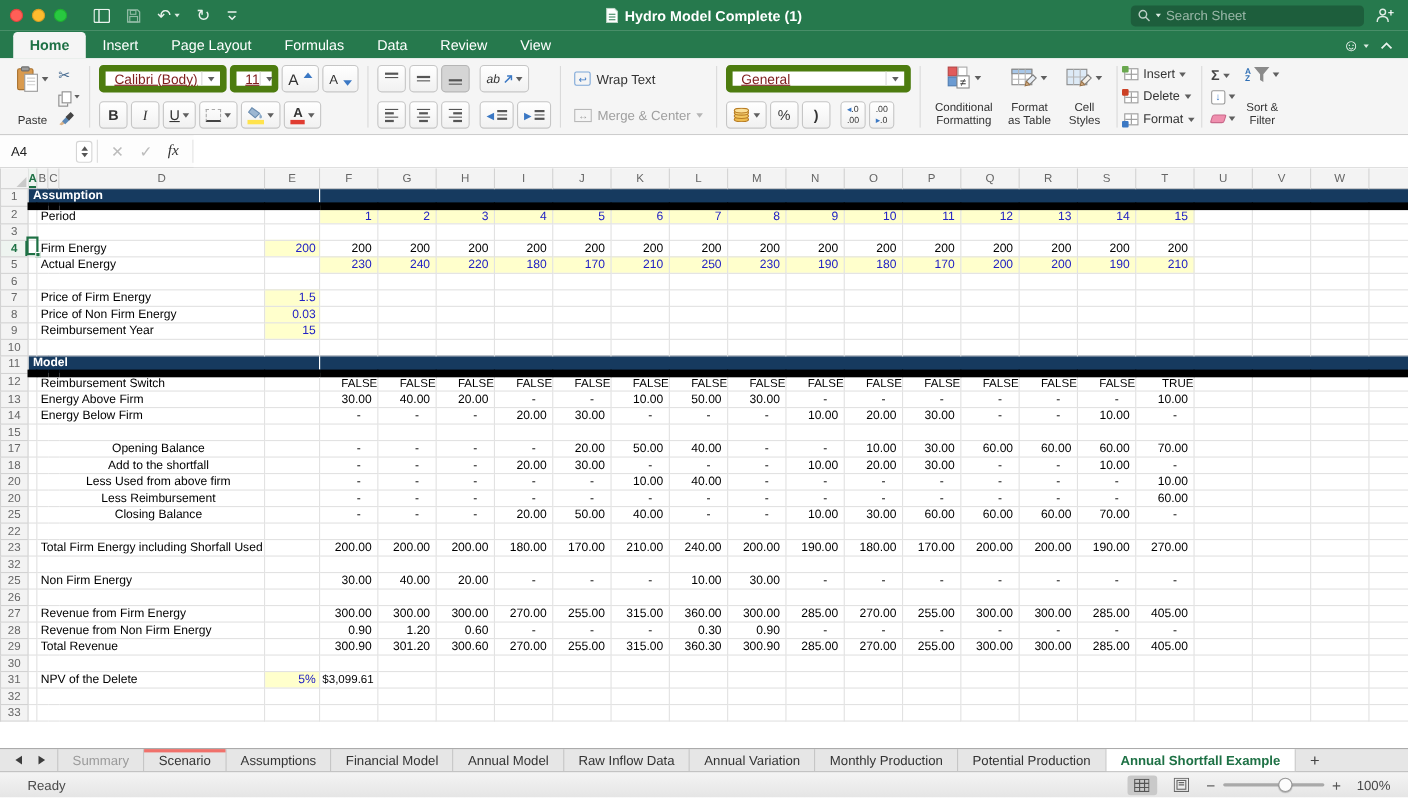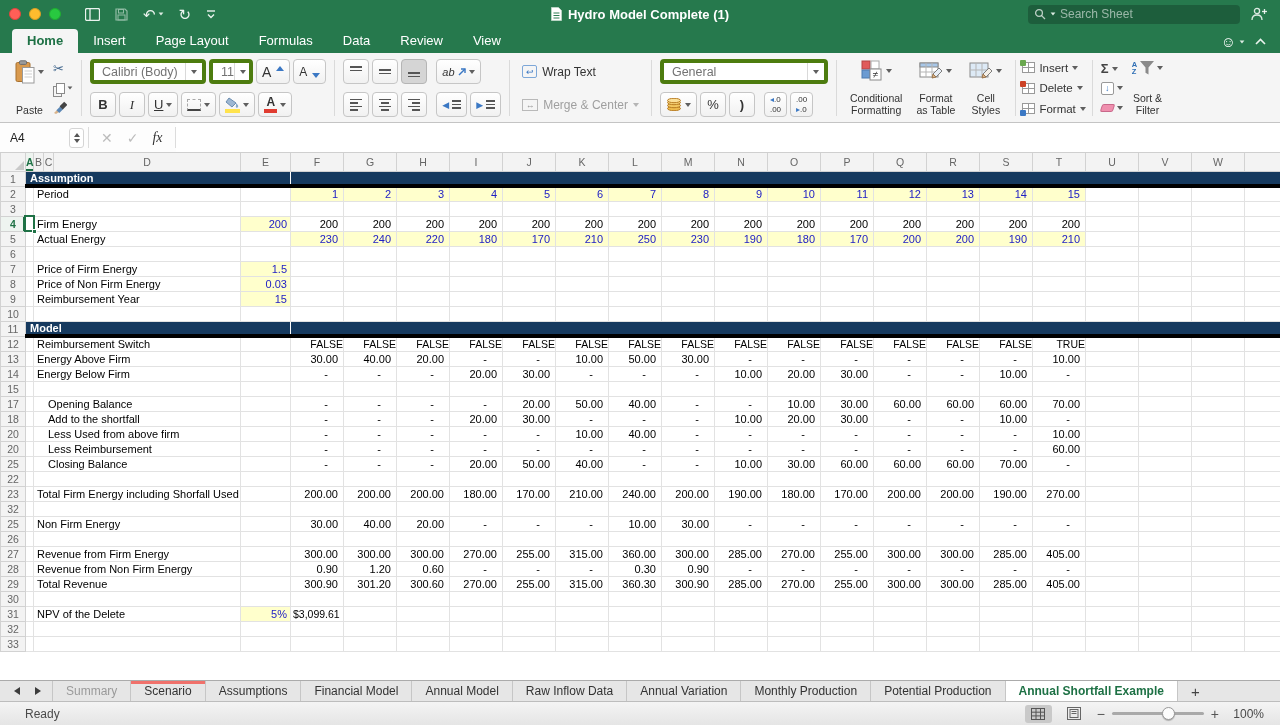--- a/index.html
+++ b/index.html
@@ -34,21 +34,21 @@
 
   
   .ribbon { height:70px; background:#f5f5f5; border-bottom:1px solid #c4c4c4; display:flex; align-items:stretch; padding:4px 4px 3px 8px; flex:none; }
   .rdiv { width:1px; background:#dadada; margin:3px 6px; flex:none; }
   .rgroup { display:flex; flex-direction:column; justify-content:space-between; padding:1px 2px; }
   .rgroup.h { flex-direction:row; align-items:stretch; gap:4px; }
   .rrow { display:flex; align-items:center; gap:3px; height:27px; }
   .btn { border:1px solid #c6c6c6; border-radius:4px; background:linear-gradient(#ffffff,#f1f1f1); min-width:26px; height:25px; display:flex; align-items:center; justify-content:center; font-size:13px; color:#333; padding:0 5px; gap:3px; cursor:default; }
   .btn.sel { background:#d5d5d5; border-color:#b5b5b5; }
   .flatbtn { display:flex; align-items:center; gap:5px; font-size:12px; color:#333; padding:2px 4px; cursor:default; }
-  .combo { border:4px solid #4d7c0f; border-radius:4px; background:#fff; height:25px; display:flex; align-items:center; font-size:12.5px; color:#737373; padding-left:8px; cursor:default; }
+  .combo { border:6px solid #4d7c0f; border-radius:4px; background:#fff; height:25px; display:flex; align-items:center; font-size:12.5px; color:#7f1d1d; padding-left:8px; cursor:default;text-decoration:underline; }
   .combo .cz { margin-left:auto; border-left:1px solid #d9d9d9; align-self:stretch; display:flex; align-items:center; padding:0 5px; }
   .bigbtn { display:flex; flex-direction:column; align-items:center; justify-content:space-between; padding:2px 5px; cursor:default; }
   .biglabel { font-size:10.5px; color:#333; text-align:center; line-height:1.15; }
   .stack3 { display:flex; flex-direction:column; justify-content:space-between; padding:2px 0; }
   .miniicon { display:flex; align-items:center; gap:2px; height:17px; font-size:13px; color:#44688e; cursor:default; }
   .copysq { width:9px; height:11px; border:1px solid #8a8a8a; background:#fff; box-shadow:-3px 3px 0 -1px #f5f5f5, -3px 3px 0 0 #8a8a8a; margin-left:3px; }
   .tri { width:0; height:0; display:inline-block; }
   .tri.up { border-left:4px solid transparent; border-right:4px solid transparent; border-bottom:5px solid #3b78c4; margin-left:2px; margin-bottom:7px; }
   .tri.down { border-left:4px solid transparent; border-right:4px solid transparent; border-top:5px solid #3b78c4; margin-left:2px; margin-top:7px; }
   .btn.b { font-weight:bold; }
@@ -95,24 +95,24 @@
   table.grid { border-collapse:collapse; table-layout:fixed; width:1280px; }
   .grid th { font-weight:normal; }
   .grid th.ch { height:18px; background:#f3f3f3; border:1px solid #d2d2d2; border-top:none; font-size:10.5px; color:#666; text-align:center; }
   .grid th.hcorner { background:#f3f3f3; border:1px solid #d2d2d2; border-top:none; position:relative; }
   .grid th.hcorner::after { content:""; position:absolute; right:1px; bottom:1px; border-left:9px solid transparent; border-bottom:9px solid #c9c9c9; }
   .grid th.rh { background:#f3f3f3; border:1px solid #d2d2d2; font-size:10.5px; color:#666; text-align:center; }
   .grid td { border-right:1px solid #e2e2e2; border-bottom:1px solid #e2e2e2; font-size:11px; color:#000; height:15px; padding:0; overflow:visible; white-space:nowrap; }
   .grid tr { height:15px; }
   .grid th.sel-col { color:#1e7145; font-weight:bold; box-shadow:inset 0 -2px 0 #1e7145; background:#eef4f0; }
   .grid th.sel-row { color:#1e7145; font-weight:bold; box-shadow:inset -2px 0 0 #1e7145; background:#eef4f0; }
-  td.band { background:#163a5f; color:#fff; font-weight:bold; padding-left:4px; border-right:1px solid #fff !important; border-bottom:4px solid #000000;margin-top:20px; }
+  td.band { background:#163a5f; color:#fff; font-weight:bold; padding-left:4px; border-right:1px solid #fff !important; border-bottom:7px solid #000000;margin-top:20px; }
   td.band2 { border-right:none !important; }
   td.lbl { padding-left:3px; }
-  td.lbl.ind { padding-left:14px; }
+  td.lbl.ind { padding-left:14px;text-align:center; }
   td.e-in { background:#ffffcc; color:#2121c4; text-align:right; padding-right:3px; }
   td.v-in { background:#ffffcc; color:#2121c4; text-align:right; padding-right:5px; }
   td.num { text-align:right; padding-right:5px; }
   td.dash { padding-right:15px; }
   td.bool { text-align:right; font-size:10.5px; }
   td.money { text-align:left; padding-left:2px; font-size:10.5px; }
   td.fb { border-left:1px solid #8c8c8c; }
   .selbox { position:absolute; left:24px; top:62px; width:11px; height:17px; border:2px solid #1e7145; pointer-events:none; }
   .selbox .handle { position:absolute; right:-4px; bottom:-4px; width:5px; height:5px; background:#1e7145; border:1px solid #fff; }
 

